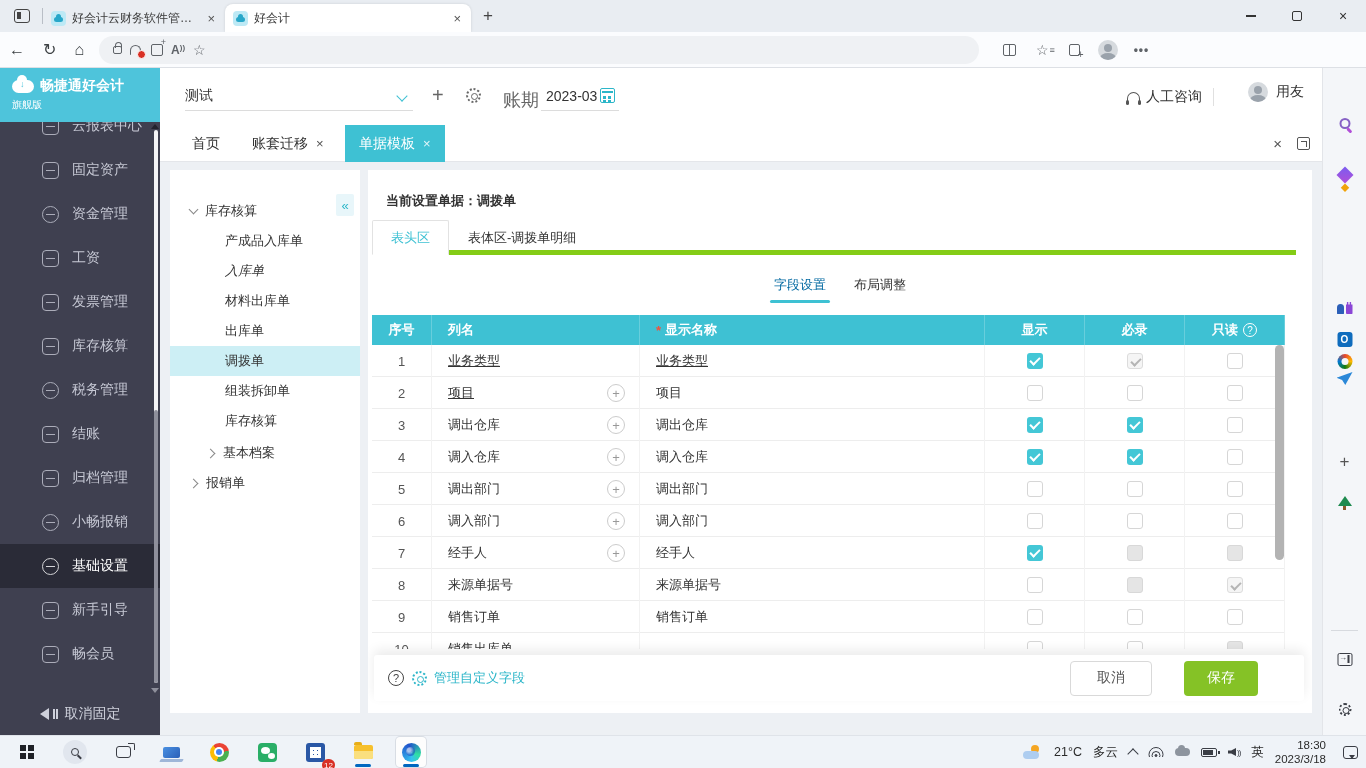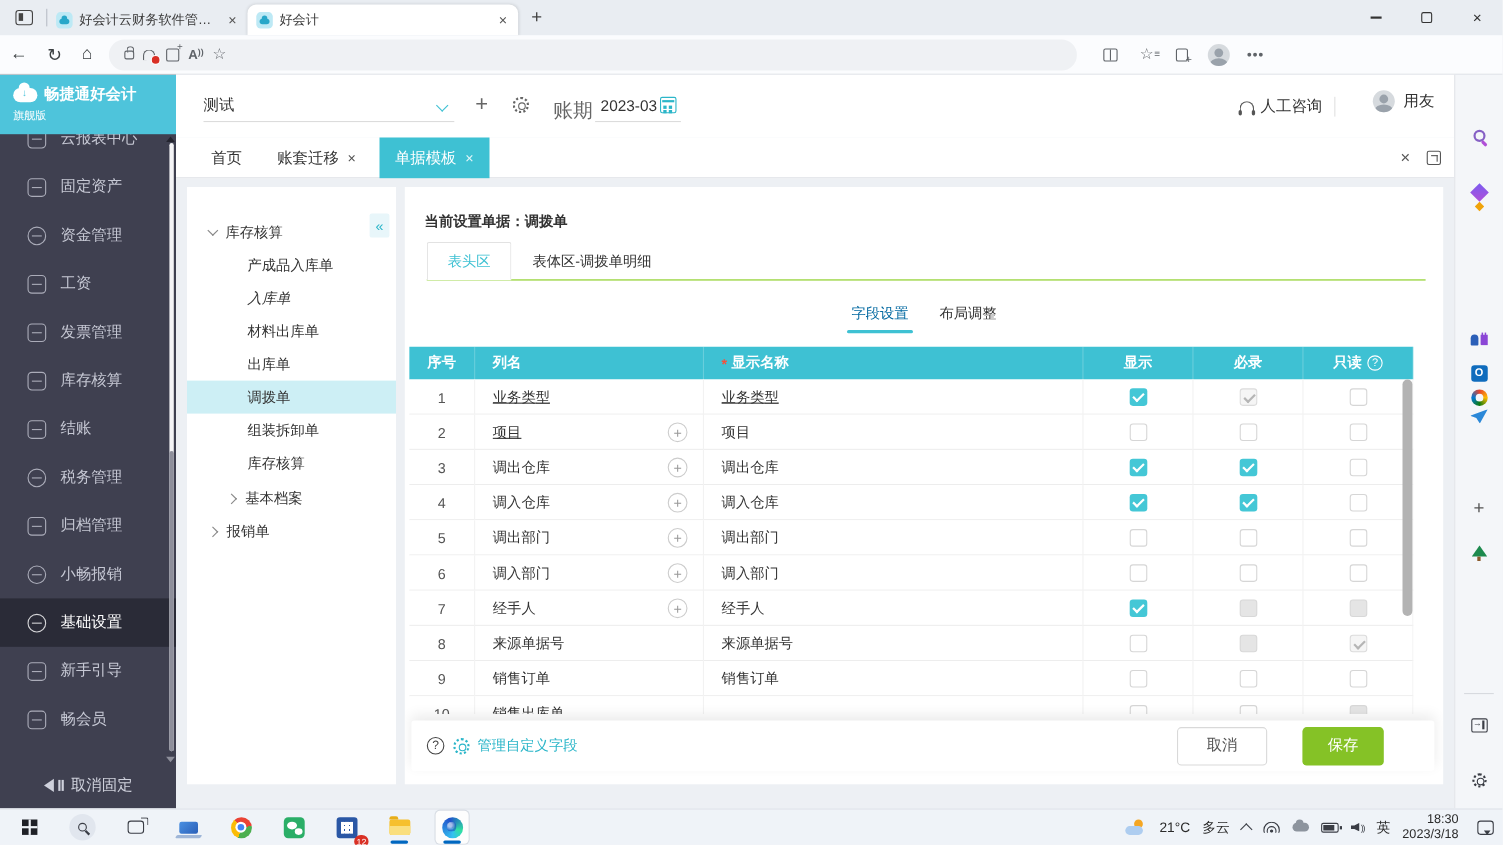--- a/index.html
+++ b/index.html
@@ -50,21 +50,21 @@
 
 .app{position:absolute;top:68px;left:0;right:0;bottom:33px;display:flex}
 .sidebar{width:160px;background:#3f4050;position:relative;flex:none;overflow:hidden}
 .logo{position:absolute;top:0;left:0;right:0;height:54px;background:#4ec4db;color:#fff;z-index:3;padding:9px 0 0 12px}
 .logo .row1{display:flex;align-items:center;gap:6px;font-size:14px;font-weight:bold}
 .cloudico{width:22px;height:13px;background:#fff;border-radius:8px;position:relative}
 .cloudico::before{content:"";position:absolute;left:5px;top:-5px;width:10px;height:10px;background:#fff;border-radius:50%}
 .cloudico::after{content:"\2193";position:absolute;left:8px;top:-1px;font-size:9px;color:#4ec4db}
 .logo .ed{font-size:10px;margin-top:3px}
 .nav{position:absolute;top:36px;left:0;right:0;z-index:1}
-.side-item{height:44px;display:flex;align-items:center;gap:13px;padding-left:25px;color:#c6c8d4;font-size:14px;cursor:pointer}
+.side-item{height:44px;display:flex;align-items:center;gap:13px;padding-left:42px;color:#c6c8d4;font-size:14px;cursor:pointer}
 .side-item.active{background:#2a2b37;color:#fff}
 .side-icon{width:17px;height:17px;border:1.4px solid currentColor;border-radius:4px;opacity:.8;position:relative;flex:none}
 .side-icon.round{border-radius:50%}
 .side-icon::after{content:"";position:absolute;left:3px;top:7px;right:3px;height:1.4px;background:currentColor}
 .unpin{position:absolute;bottom:12px;left:0;right:0;display:flex;align-items:center;justify-content:center;gap:7px;color:#cfd1dc;font-size:14px;z-index:2}
 .unpin .tri{width:0;height:0;border:6px solid transparent;border-right:9px solid #cfd1dc;border-left:none}
 .unpin .bars{width:5px;height:10px;border-left:2px solid #cfd1dc;border-right:2px solid #cfd1dc;margin-left:-3px}
 .sscroll-track{position:absolute;right:2px;top:62px;width:4px;height:553px;background:#f4f4f6;z-index:2;border-radius:2px}
 .sscroll-thumb{position:absolute;right:2px;top:342px;width:4px;height:273px;background:#8e8f9b;z-index:3;border-radius:2px}
 .s-up{position:absolute;right:1px;top:52px;width:0;height:0;border:4px solid transparent;border-bottom:5px solid #23242e;z-index:4}
@@ -104,21 +104,21 @@
 .collapse-btn{position:absolute;top:24px;right:6px;width:18px;height:22px;background:#e8f6fa;color:#2cb6c9;font-size:13px;display:flex;align-items:center;justify-content:center;border-radius:2px}
 .tree-root{position:absolute;top:26px;left:0;right:0;height:30px;display:flex;align-items:center;gap:8px;padding-left:20px}
 .car-down{width:7px;height:7px;border-left:1.4px solid #888;border-bottom:1.4px solid #888;transform:rotate(-45deg);margin-top:-3px}
 .car-right{width:7px;height:7px;border-left:1.4px solid #888;border-bottom:1.4px solid #888;transform:rotate(-135deg);margin-right:1px}
 .tree-kid{position:absolute;left:0;right:0;height:30px;display:flex;align-items:center;padding-left:55px}
 .tree-kid.sel{background:#cdeff5}
 .tree-coll{position:absolute;left:0;right:0;height:30px;display:flex;align-items:center;gap:8px;padding-left:20px}
 
 .mainpanel{position:absolute;left:208px;right:10px;top:102px;bottom:22px;background:#fff;overflow:hidden}
 .curline{position:absolute;left:18px;top:22px;font-size:13px;color:#333;font-weight:bold}
-.areatabs{position:absolute;left:20px;right:16px;top:50px;height:35px;border-bottom:1px solid #84cc16}
+.areatabs{position:absolute;left:4px;right:16px;top:50px;height:35px;border-bottom:5px solid #84cc16}
 .atab{position:absolute;top:0;height:35px;display:flex;align-items:center;padding:0 18px;font-size:13px;color:#333}
 .atab.active{color:#3ec1d3;border:1px solid #e2e2e2;border-bottom:1px solid #fff;background:#fff;border-radius:2px 2px 0 0}
 .modetabs{position:absolute;top:106px;left:0;width:100%;display:flex;justify-content:center;gap:28px;font-size:13px;color:#333}
 .mtab{padding-bottom:9px;position:relative}
 .mtab.active{color:#0369a1}
 .mtab.active::after{content:"";position:absolute;left:-4px;right:-4px;bottom:0;height:3px;background:#3ec1d3;border-radius:2px}
 
 .tbl{position:absolute;left:4px;top:145px;width:913px;height:334px;overflow:hidden;font-size:13px}
 .thead{display:grid;grid-template-columns:60px 208px 345px 100px 100px 100px;background:#3ec1d3;color:#fff;height:30px;align-items:center;font-weight:bold}
 .thead>div{padding-left:16px;border-right:1px solid rgba(255,255,255,.22);height:30px;display:flex;align-items:center}
@@ -307,26 +307,26 @@
           </div>
           <div class="side-item">
             <span class="side-icon"></span>
             <span>发票管理</span>
           </div>
           <div class="side-item">
             <span class="side-icon"></span>
             <span>库存核算</span>
           </div>
           <div class="side-item">
-            <span class="side-icon"></span>
-            <span>结账</span>
-          </div>
-          <div class="side-item">
             <span class="side-icon round"></span>
             <span>税务管理</span>
+          </div>
+          <div class="side-item">
+            <span class="side-icon"></span>
+            <span>结账</span>
           </div>
           <div class="side-item">
             <span class="side-icon"></span>
             <span>归档管理</span>
           </div>
           <div class="side-item">
             <span class="side-icon round"></span>
             <span>小畅报销</span>
           </div>
           <div class="side-item active">

